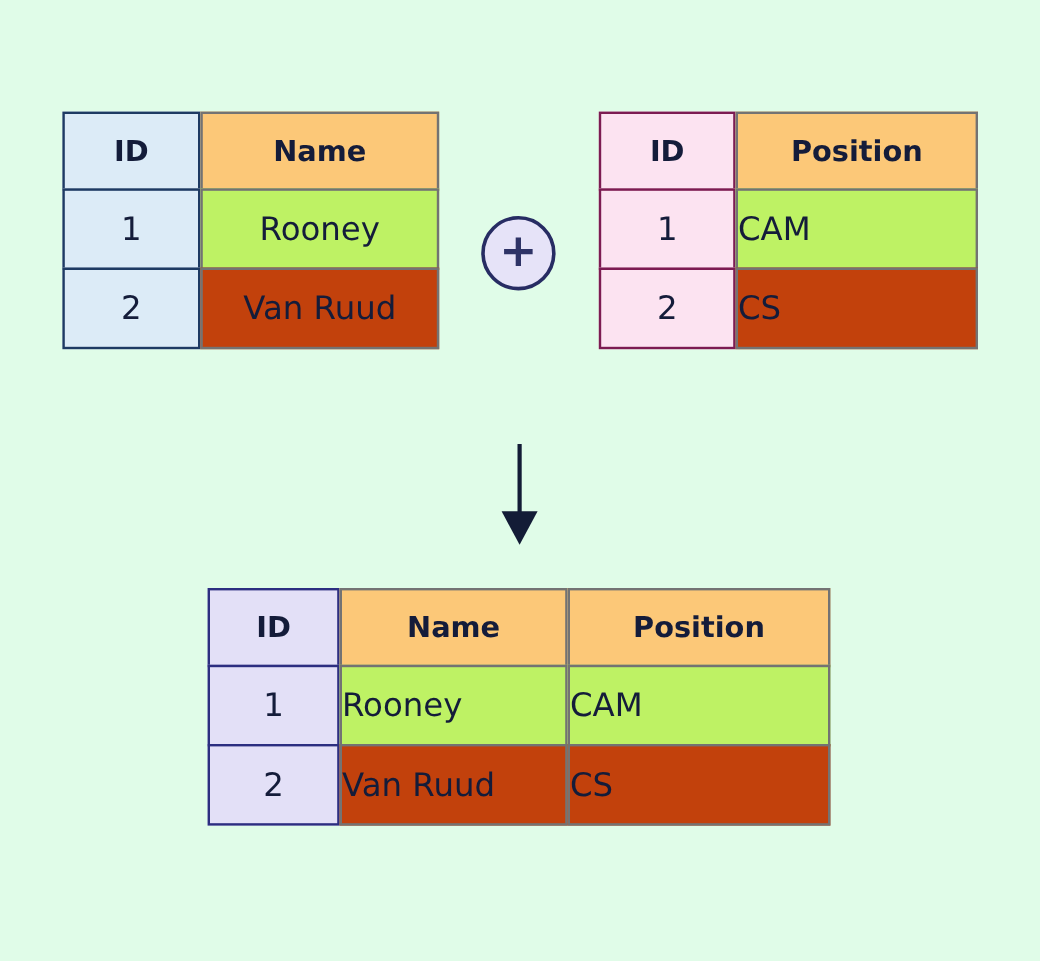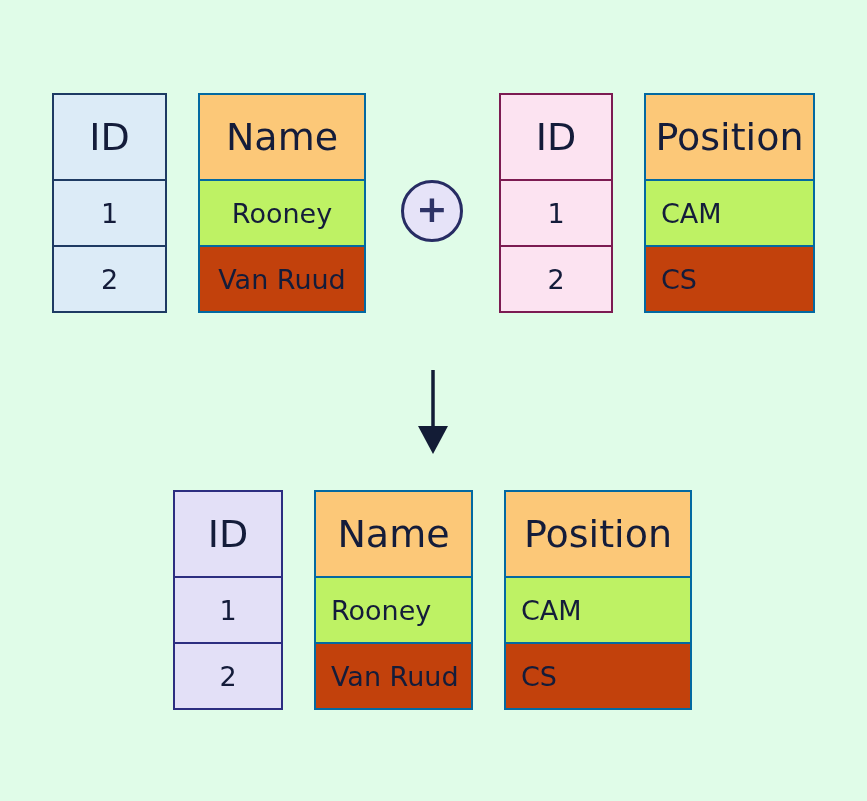--- a/index.html
+++ b/index.html
@@ -33,38 +33,36 @@
     align-items: center;
     justify-content: center;
     font-size: 27px;
     color: #141c3a;
     line-height: 1;
   }
   .col .cell + .cell {
     margin-top: -2px;
   }
   .cell.header {
-    height: 88px;
-    font-weight: normal;
-    font-size: 38px;
+    height: 66px;
+    font-weight: bold;
+    font-size: 24px;
   }
   .cell.row {
     height: 68px;
   }
   
   .val-col .cell {
-    border: 2px solid #0369a1;
-    margin-left: 31px;
+    border: 2px solid #737373;
   }
   .val-col .cell.header { background: #fcc878; }
   .val-col .cell.r1 { background: #bef264; }
   .val-col .cell.r2 { background: #c2410c; }
   .val-col.left-text .cell.row {
     justify-content: flex-start;
-    padding-left: 15px;
   }
   
   .id-col-blue .cell {
     border: 2px solid #1e3a63;
     background: #dcebf7;
   }
   .id-col-pink .cell {
     border: 2px solid #7c1b52;
     background: #fce3f1;
   }

